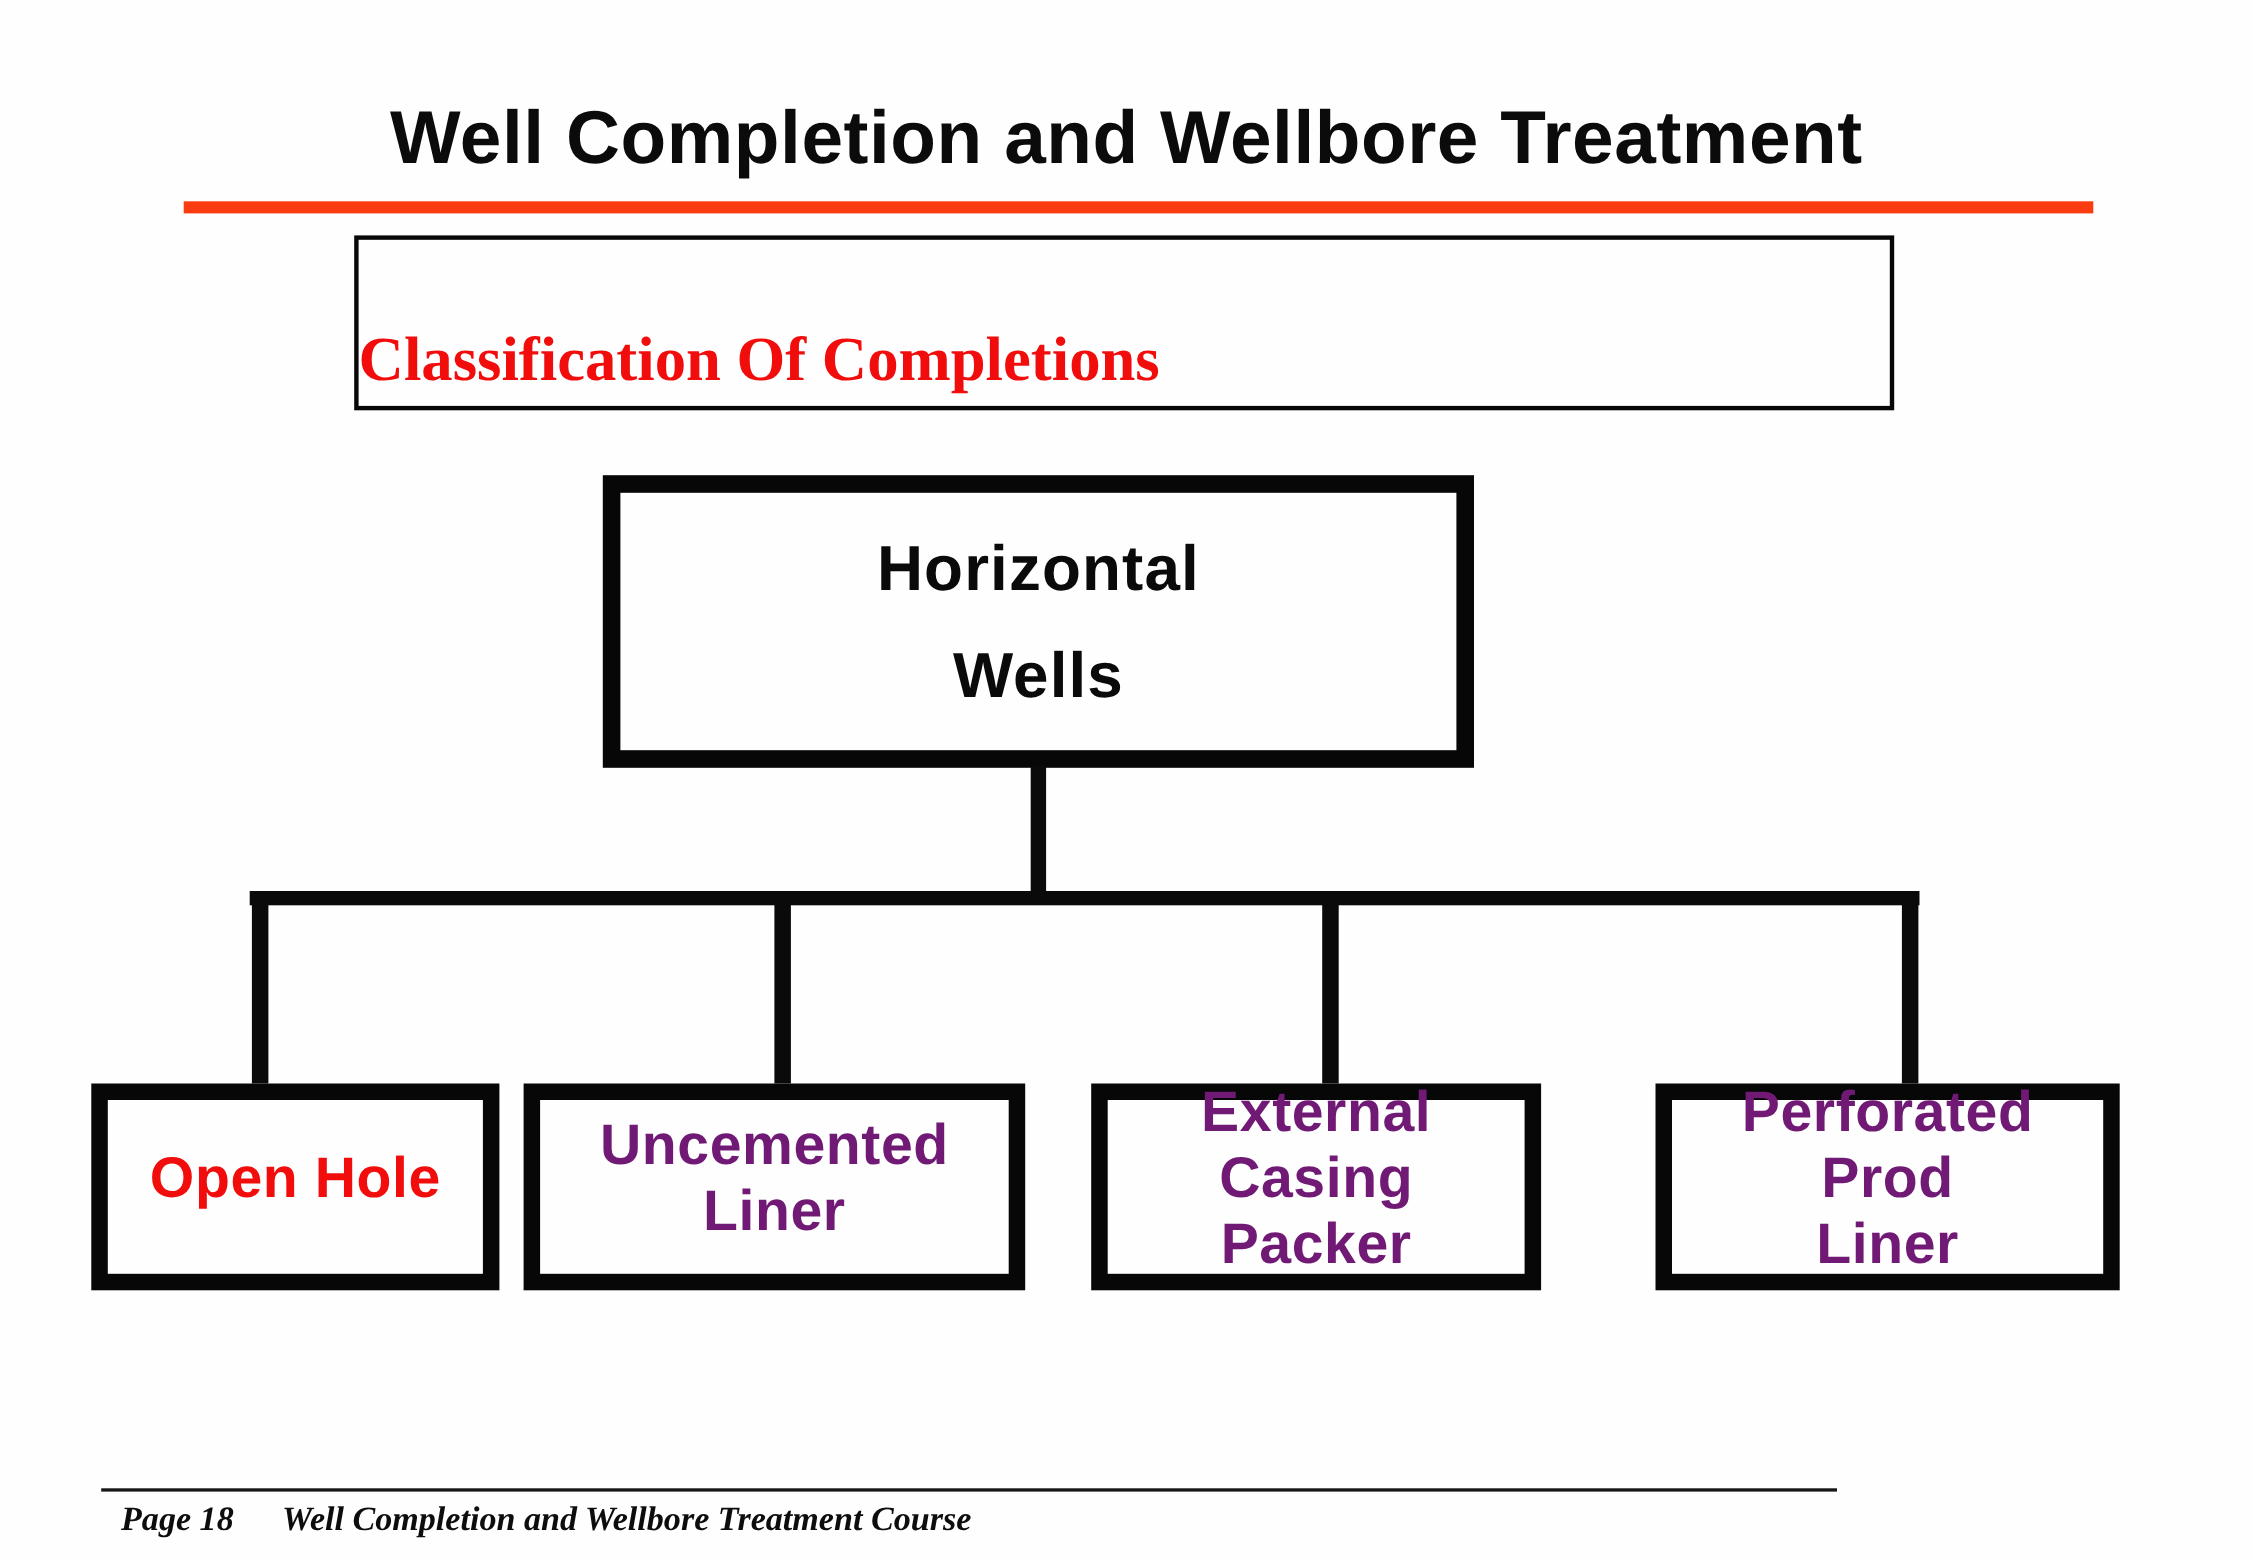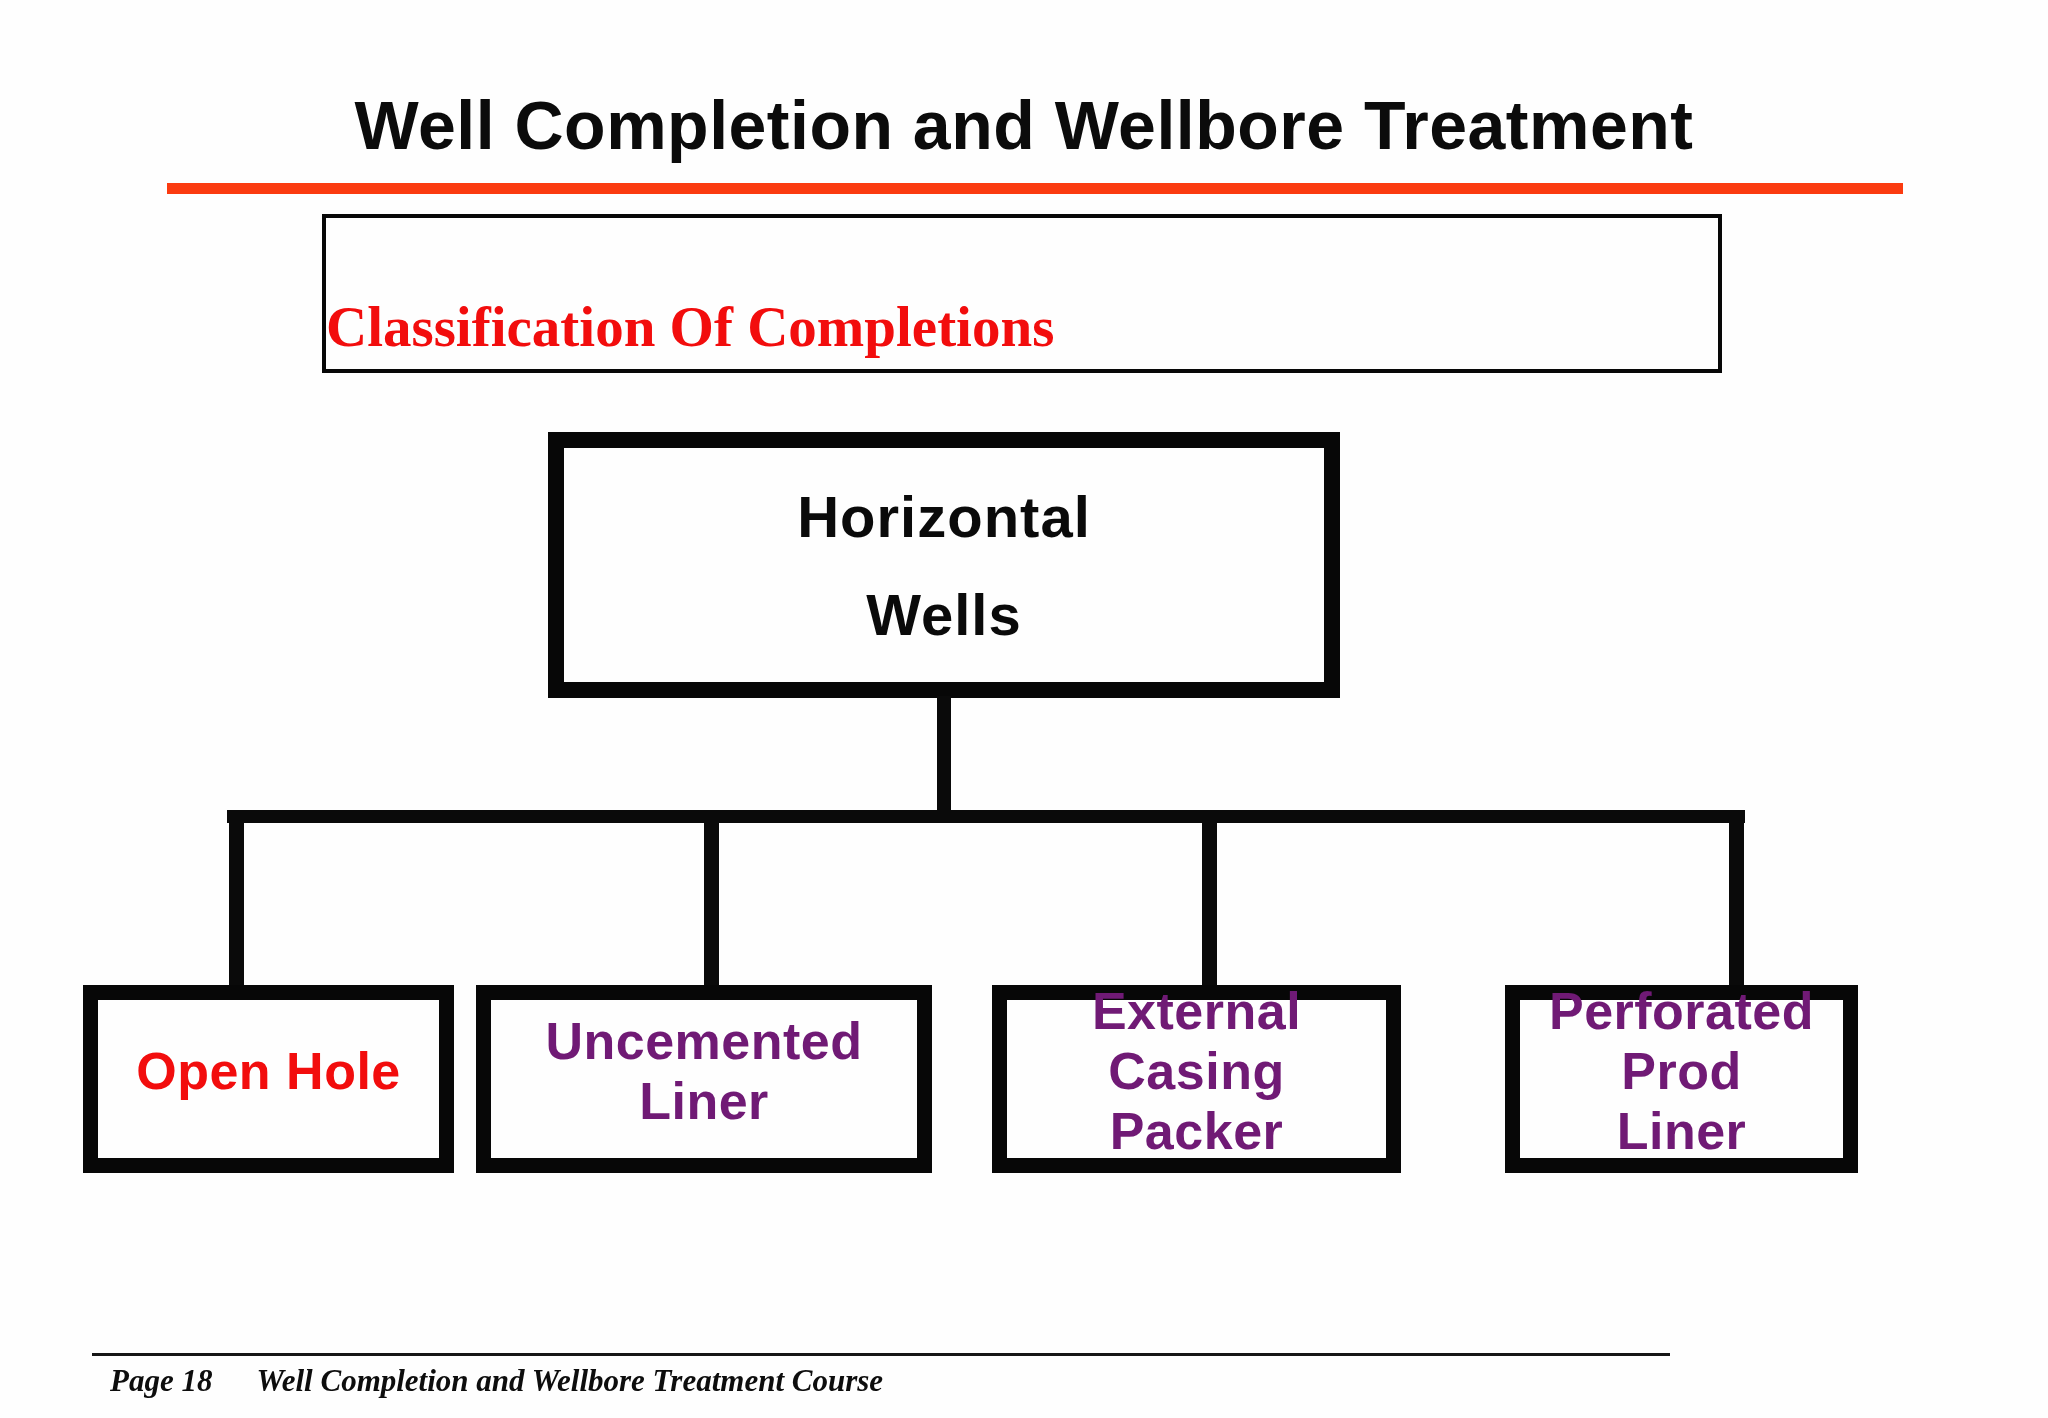--- a/index.html
+++ b/index.html
@@ -78,21 +78,21 @@
     text-align: center;
   }
   .child-node .child-line {
     display: block;
     font-size: 52px; font-weight: bold; line-height: 60px;
     letter-spacing: 0.5px;
   }
   .child-open-hole  { left: 83px;   width: 371px; }
   .child-uncemented { left: 476px;  width: 456px; }
   .child-external   { left: 992px;  width: 409px; }
-  .child-perforated { left: 1505px; width: 353px; }
+  .child-perforated { left: 1505px; width: 422px; }
   .label-red  { color: #f20d0d; }
   .label-gray { color: #701a75; }
   
   .footer-divider {
     position: absolute; left: 92px; top: 1353px;
     width: 1578px; height: 3px;
     background: #161616;
   }
   .footer {
     position: absolute; left: 110px; top: 1363px;

